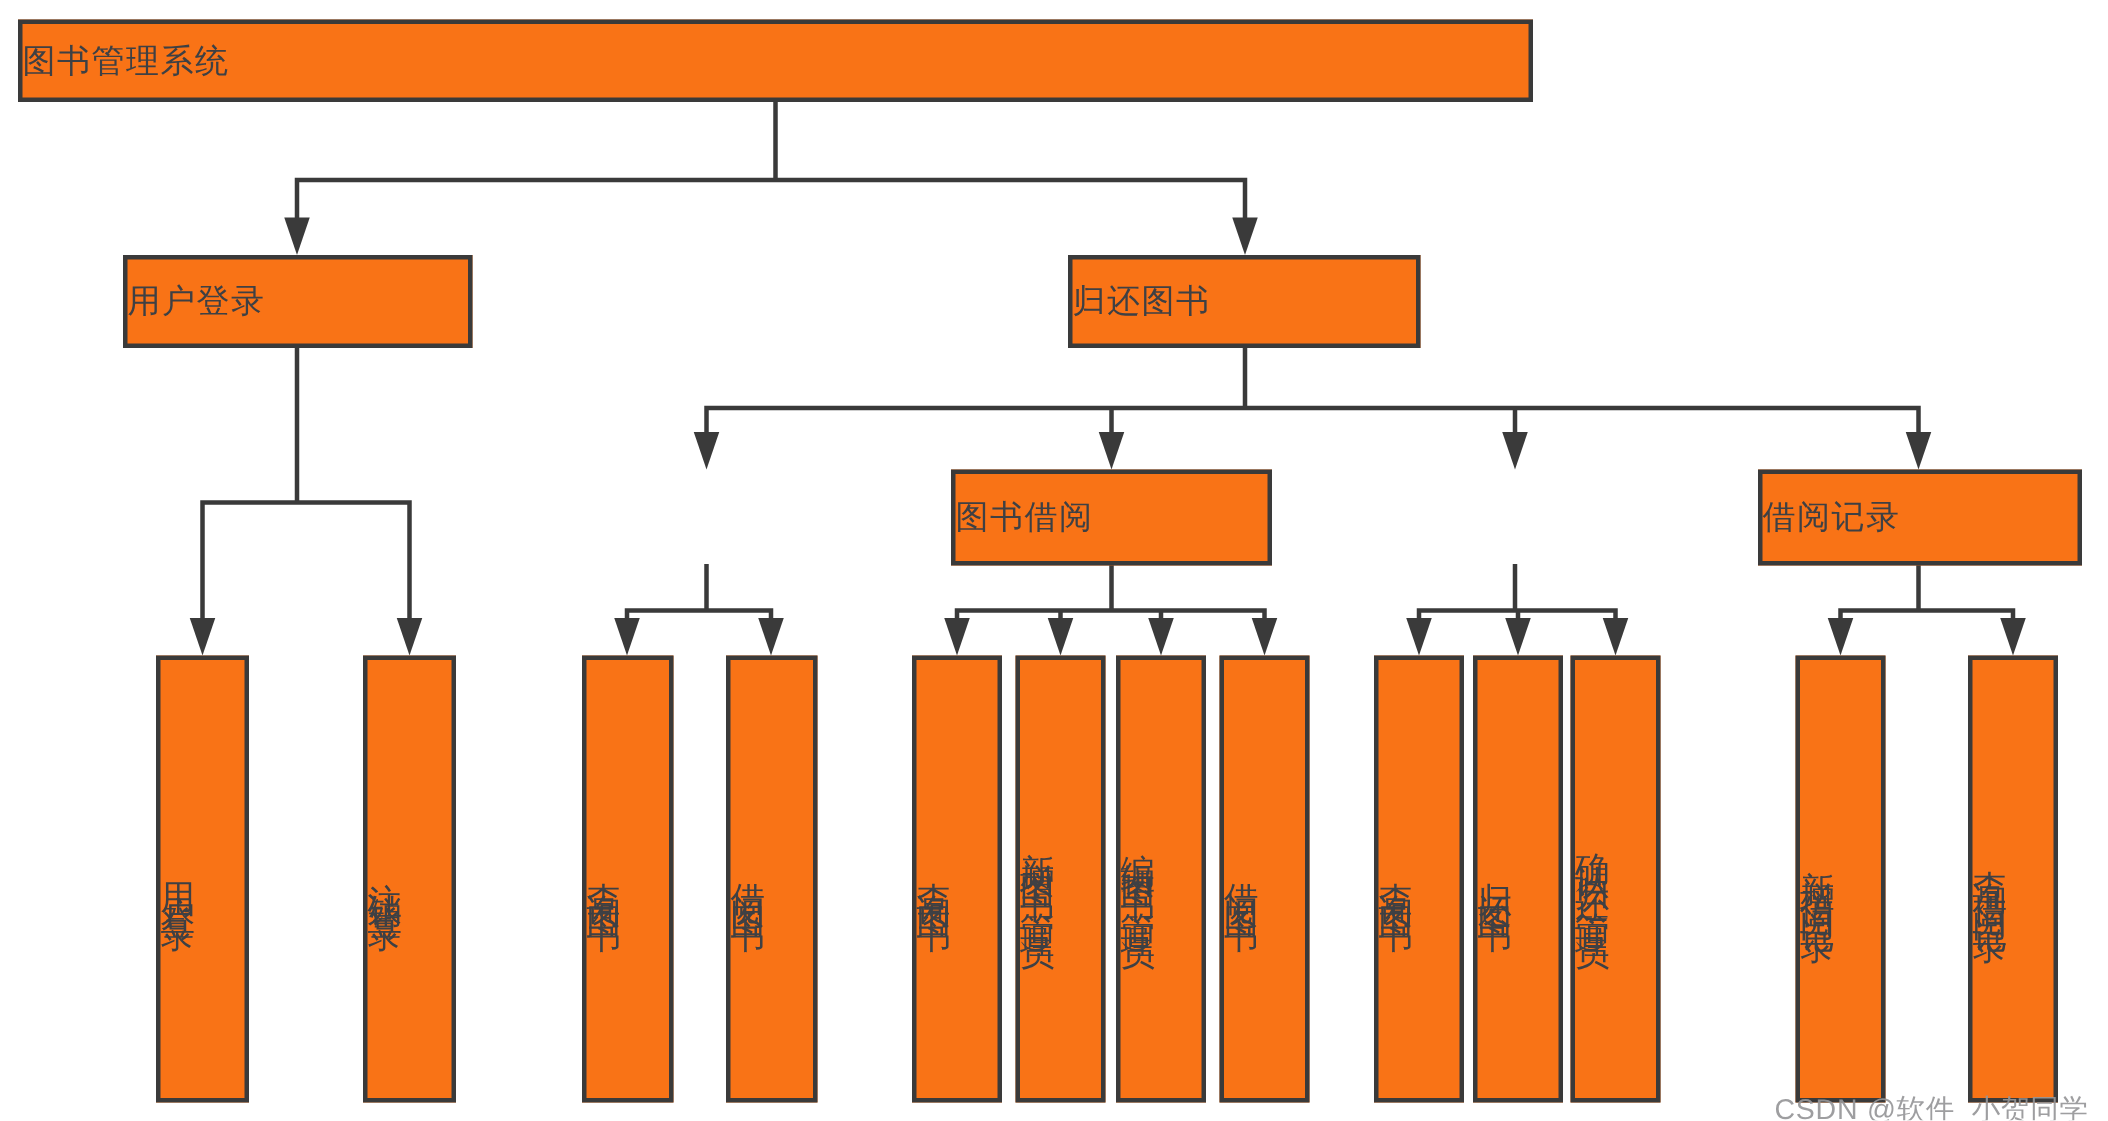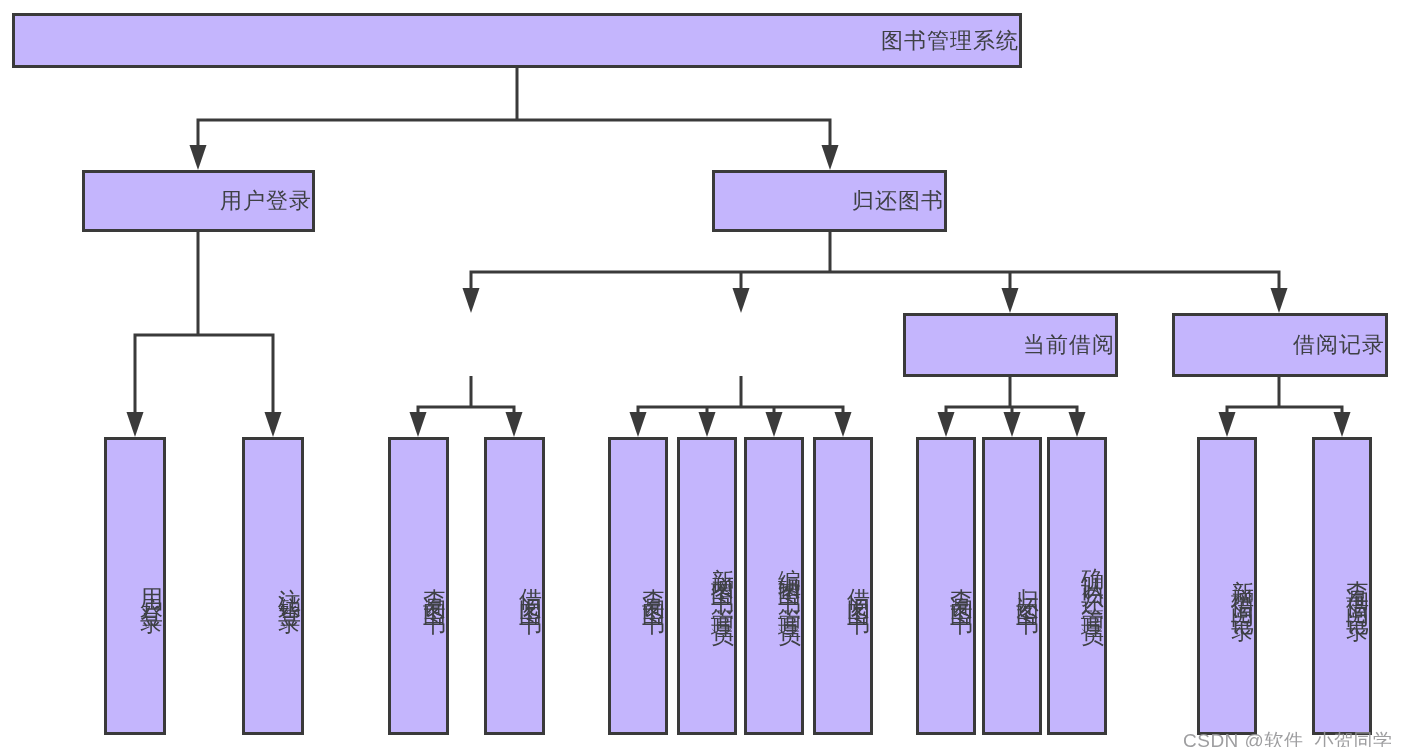--- a/index.html
+++ b/index.html
@@ -5,22 +5,22 @@
   :root{
     --line:#3a3a3a;
     --text:#3e4044;
   }
   *{margin:0;padding:0;box-sizing:border-box;}
   html,body{background:#ffffff;}
   body{font-family:"Liberation Sans","DejaVu Sans",sans-serif;}
   .canvas{position:relative;width:1405px;height:747px;background:#fff;overflow:hidden;}
   svg.wires{position:absolute;left:0;top:0;width:1405px;height:747px;}
   .box{
-    position:absolute;background:#c4b5fd;border:3px solid var(--line);
-    display:flex;align-items:center;justify-content:flex-end;color:var(--text);
+    position:absolute;background:#f97316;border:3px solid var(--line);
+    display:flex;align-items:center;justify-content:flex-start;color:var(--text);
   }
   .hbox{font-size:22px;letter-spacing:1px;white-space:nowrap;}
   .vbox .lbl{
     writing-mode:vertical-rl;text-orientation:mixed;
     font-size:23px;letter-spacing:8px;line-height:1;white-space:nowrap;
   }
   .watermark{
     position:absolute;left:1183px;top:716px;font-size:19px;line-height:1.2;
     color:rgba(150,150,152,0.92);white-space:nowrap;z-index:5;letter-spacing:0.5px;margin-top:14px;
   }
@@ -71,22 +71,22 @@
     <span class="lbl">图书管理系统</span>
   </div>
 
   <div class="box hbox" style="left:82px;top:170px;width:233px;height:62px;">
     <span class="lbl">用户登录</span>
   </div>
   <div class="box hbox" style="left:712px;top:170px;width:235px;height:62px;">
     <span class="lbl">归还图书</span>
   </div>
 
-  <div class="box hbox" style="left:903px;top:313px;width:215px;height:64px;">
-    <span class="lbl">当前借阅</span>
+  <div class="box hbox" style="left:634px;top:313px;width:214px;height:64px;">
+    <span class="lbl">图书借阅</span>
   </div>
   <div class="box hbox" style="left:1172px;top:313px;width:216px;height:64px;">
     <span class="lbl">借阅记录</span>
   </div>
 
   <div class="box vbox" style="left:104px;top:437px;width:62px;height:298px;">
     <span class="lbl">用户登录</span>
   </div>
   <div class="box vbox" style="left:242px;top:437px;width:62px;height:298px;">
     <span class="lbl">注销登录</span>

